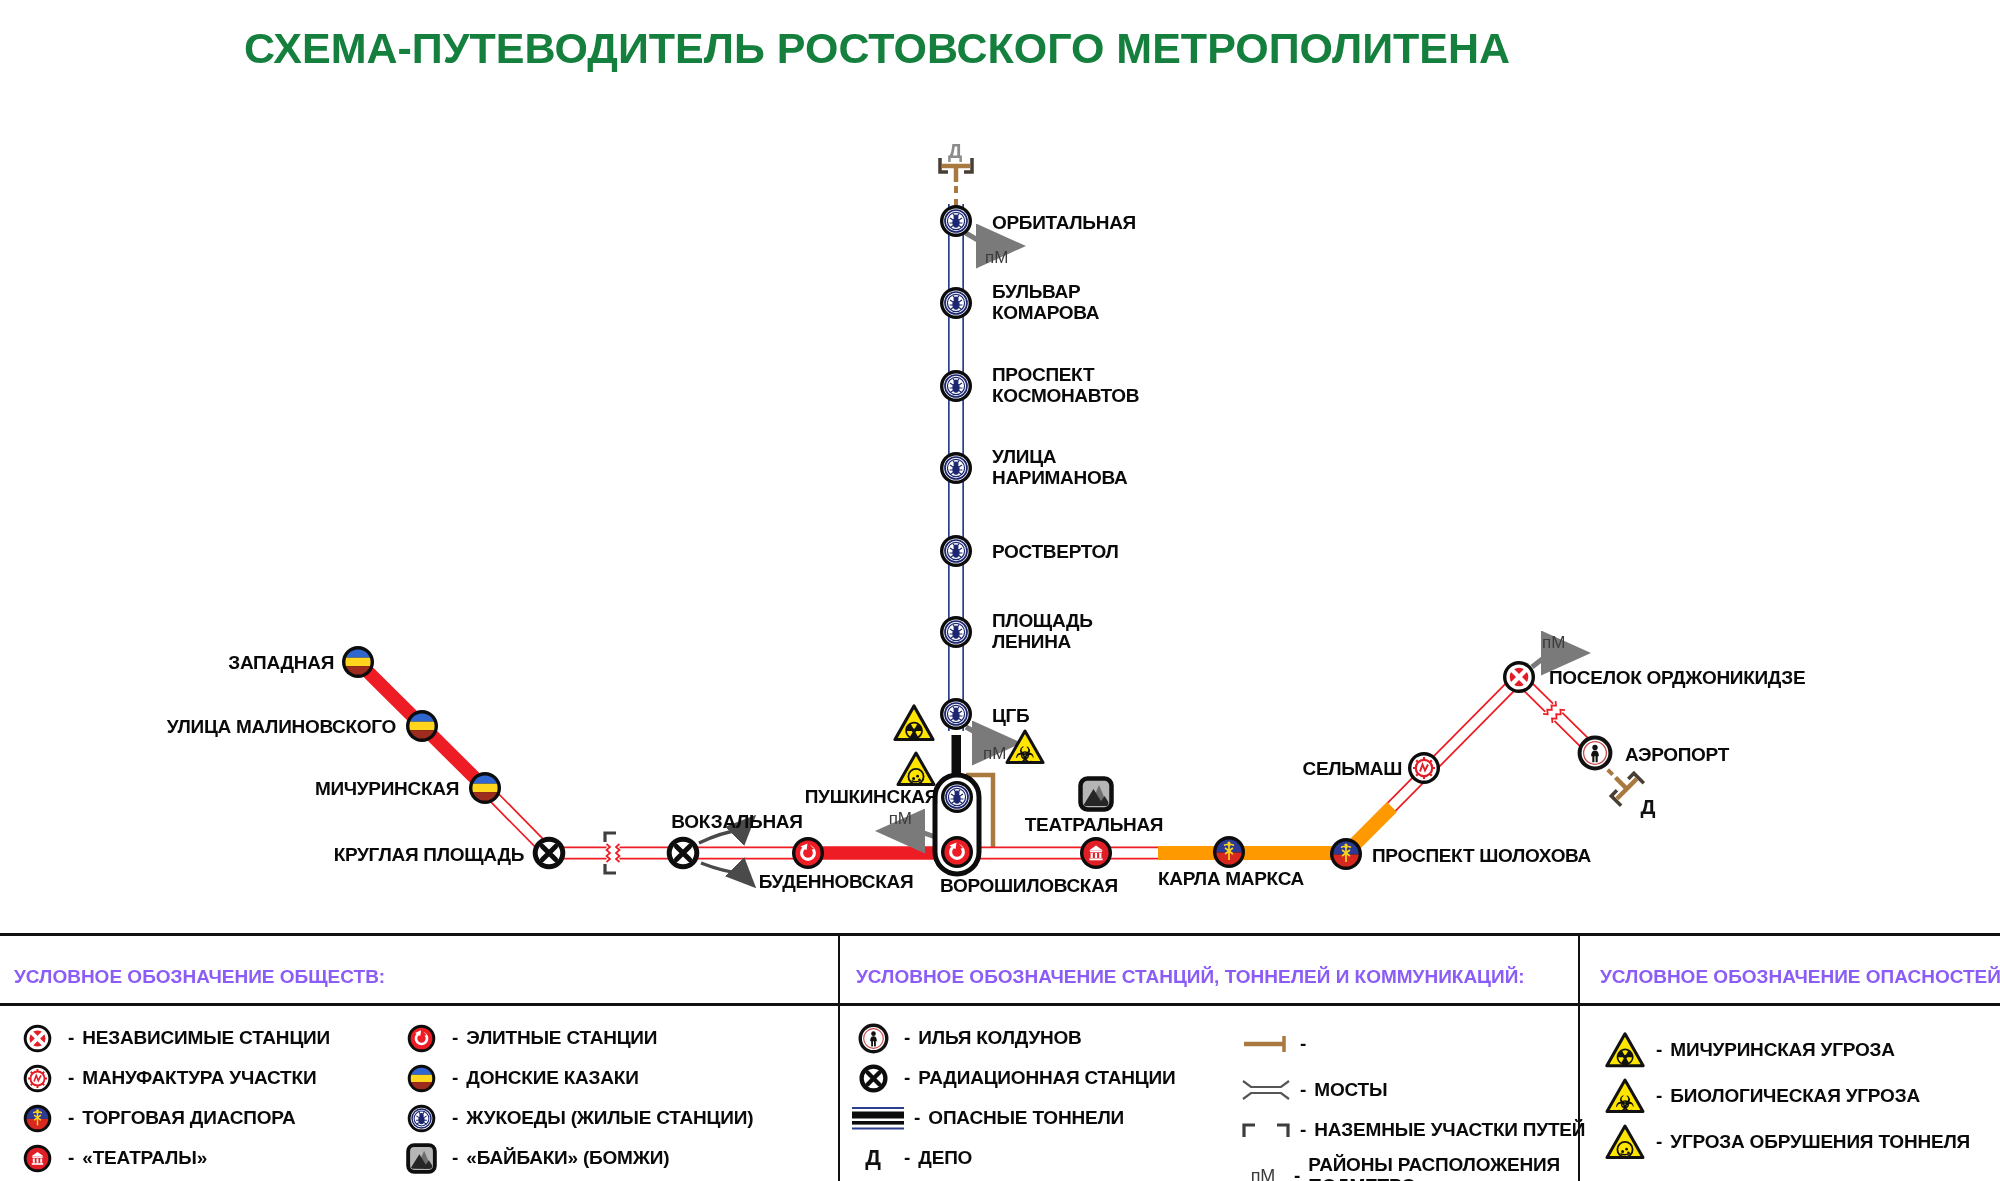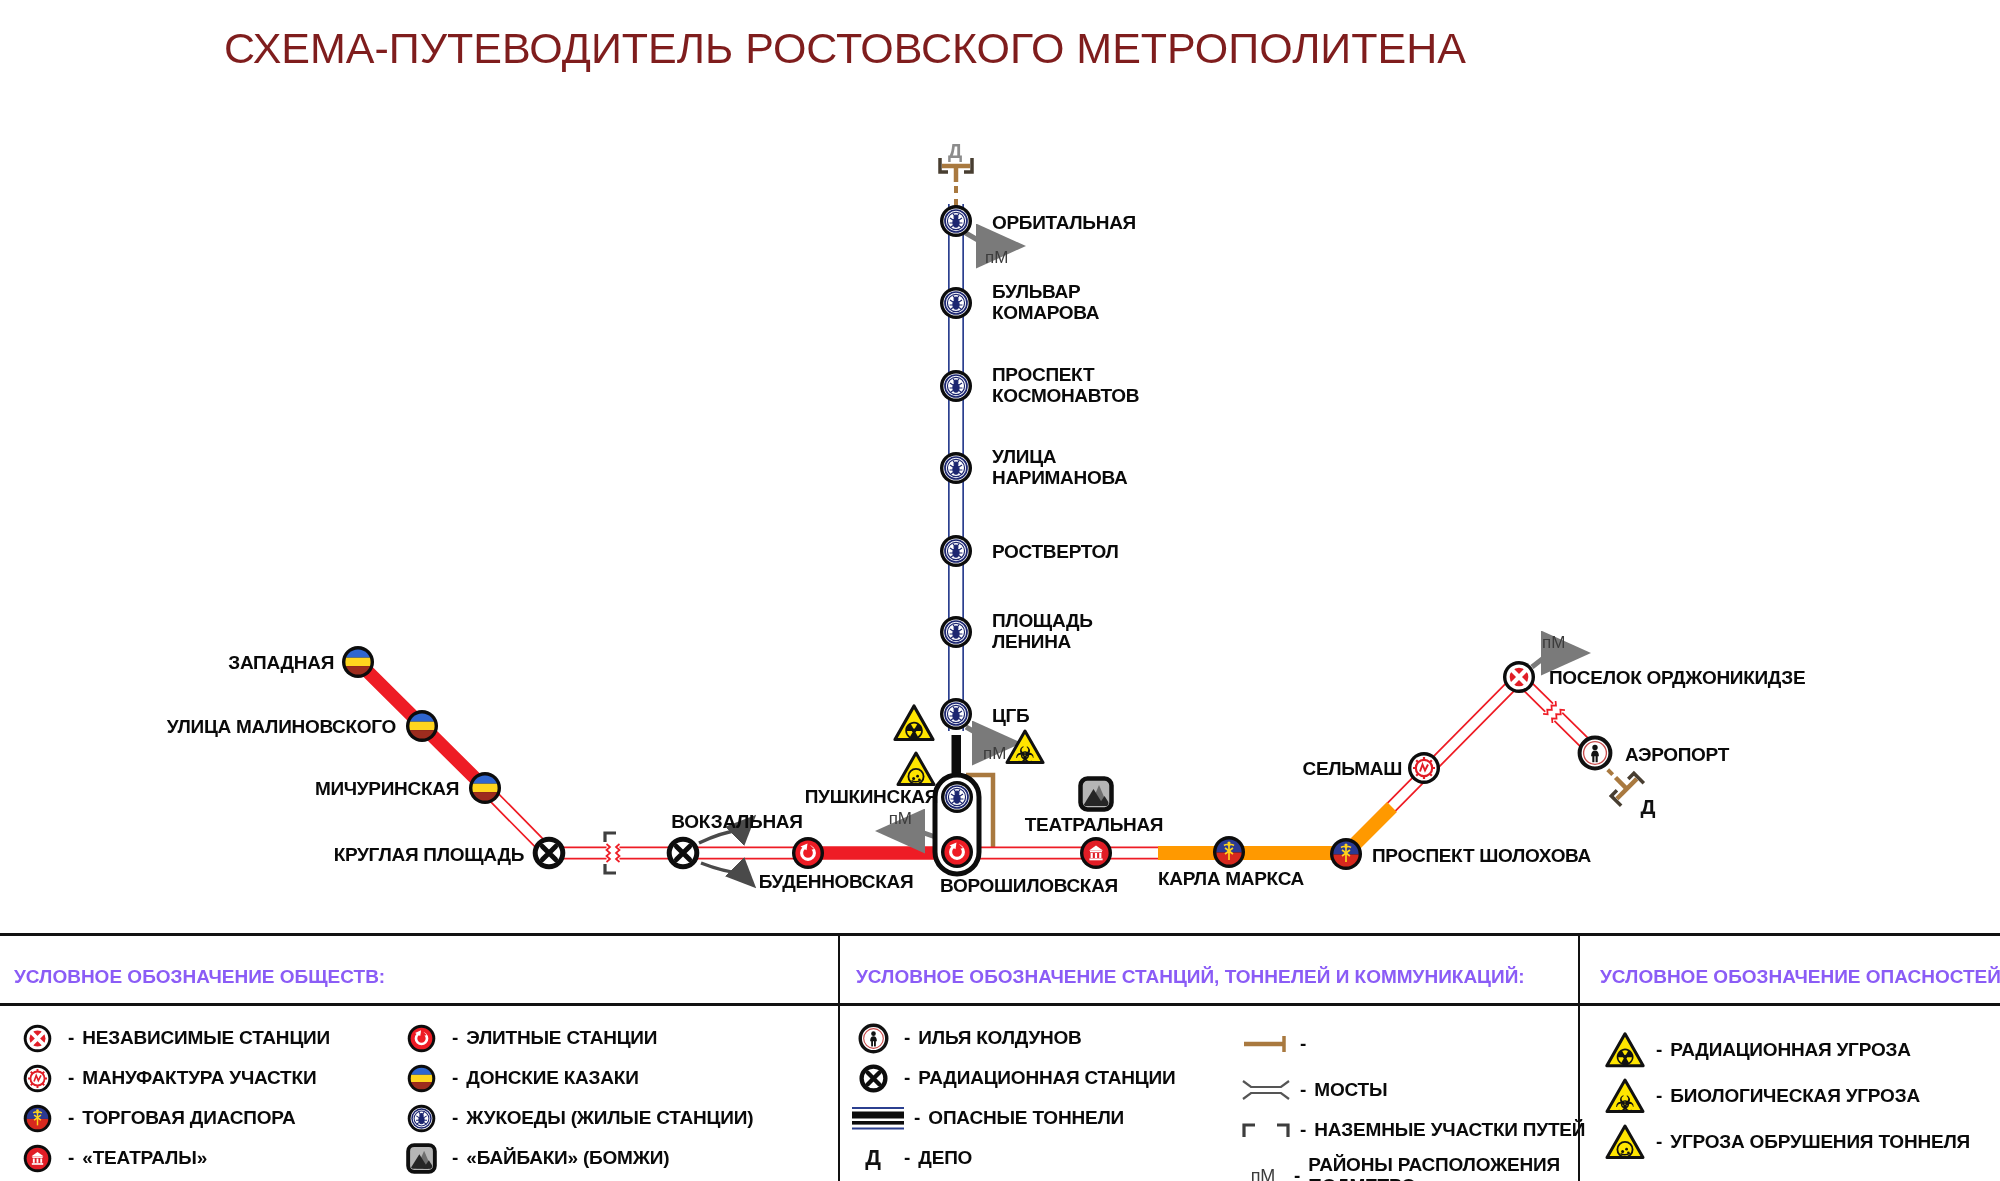--- a/index.html
+++ b/index.html
@@ -1,19 +1,19 @@
 <!DOCTYPE html>
 <html><head>
 <meta charset="utf-8">
 <style>
   html,body{margin:0;padding:0;background:#fff;}
   .canvas{position:relative;width:2000px;height:1181px;background:#fff;overflow:hidden;
           font-family:"Liberation Sans",sans-serif;}
   .title{position:absolute;left:0;top:24px;width:1690px;text-align:center;
-         font-size:43px;font-weight:normal;color:#7f1d1d;letter-spacing:0px;}
+         font-size:43px;font-weight:bold;color:#15803d;letter-spacing:0px;padding-left:32px;}
   svg text{font-family:"Liberation Sans",sans-serif;}
   .lbl{font-size:19px;font-weight:bold;fill:#0a0a0a;letter-spacing:-0.3px;}
   .pm{font-size:17px;fill:#3c3c3c;}
   .dep-top{font-size:20px;font-weight:bold;fill:#8c8c8c;}
   .dep-air{font-size:21px;font-weight:bold;fill:#111;}
   
   .panel{position:absolute;left:0;top:933px;width:2000px;height:248px;border-top:3px solid #111;background:#fff;}
   .panel .rule{position:absolute;left:0;top:67px;width:100%;height:2.5px;background:#111;}
   .sec{position:absolute;top:0;height:248px;}
   #sec1{left:0;width:838px;}
@@ -474,21 +474,21 @@
     <div class="sec" id="sec3">
       <div class="sec-header">УСЛОВНОЕ ОБОЗНАЧЕНИЕ ОПАСНОСТЕЙ:</div>
       <div class="lcol" id="s3c1">
         <div class="lrow">
           <span class="ic">
               <svg width="44" height="40" viewBox="-23 -23 46 40">
                 <use href="#g-rad"></use>
               </svg>
             </span>
           <span class="dash">-</span>
-          <span class="lab">РАДИАЦИОННАЯ УГРОЗА</span>
+          <span class="lab">МИЧУРИНСКАЯ УГРОЗА</span>
         </div>
         <div class="lrow">
           <span class="ic">
               <svg width="44" height="40" viewBox="-22 -22 44 38">
                 <use href="#g-bio"></use>
               </svg>
             </span>
           <span class="dash">-</span>
           <span class="lab">БИОЛОГИЧЕСКАЯ УГРОЗА</span>
         </div>

